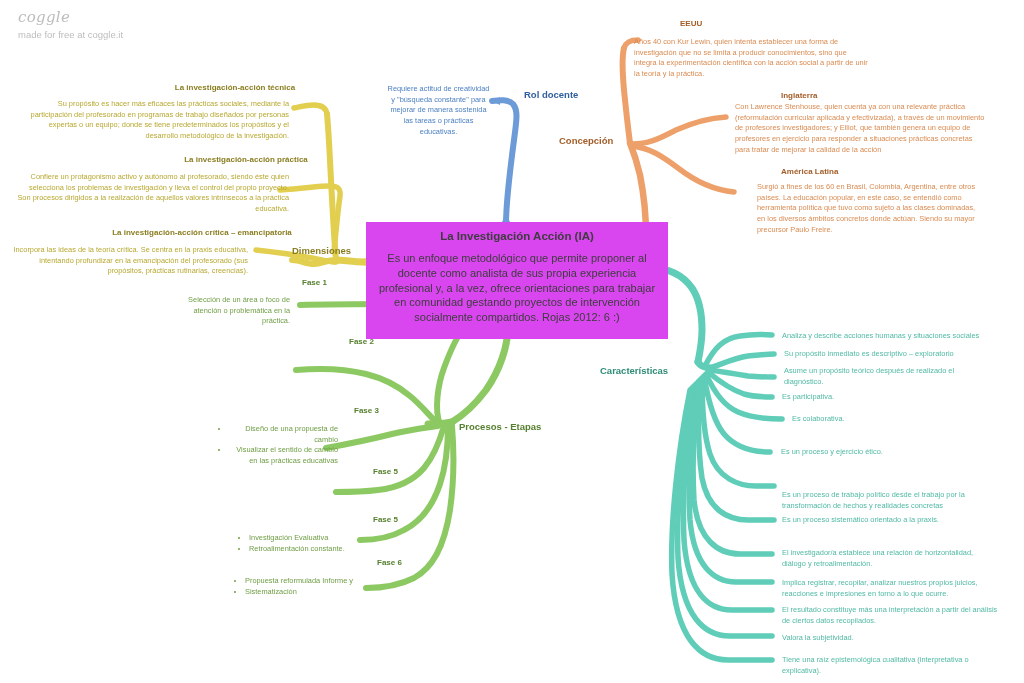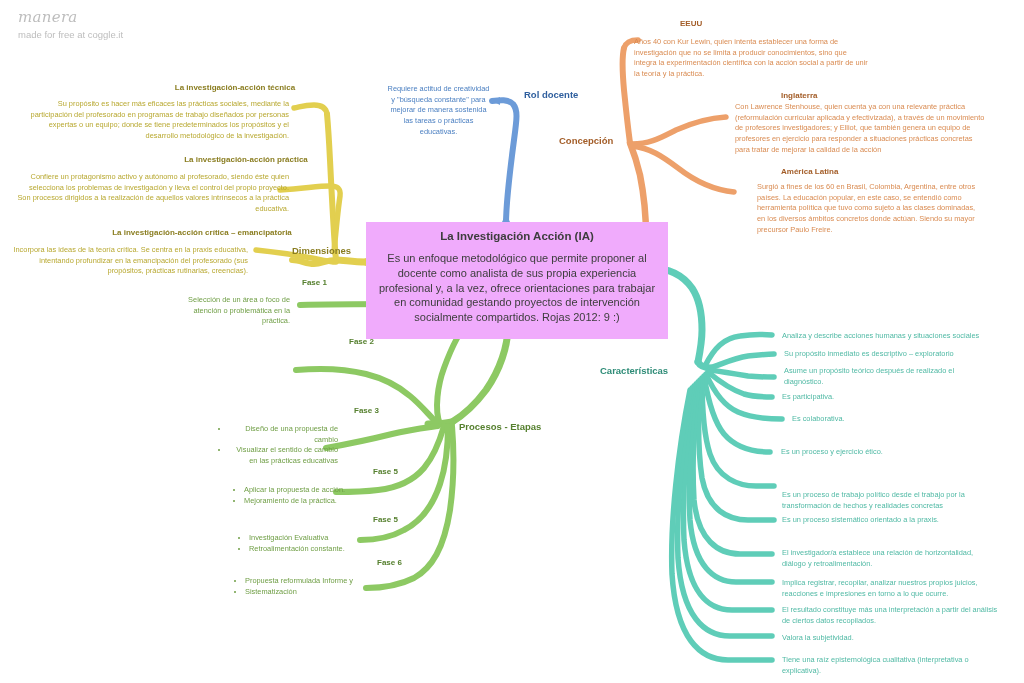--- a/index.html
+++ b/index.html
@@ -41,21 +41,21 @@
     font-size: 9.5px;
     color: #bdbdbd;
     margin-top: 3px;
   }
   .center-node {
     position: absolute;
     left: 366px;
     top: 222px;
     width: 284px;
     height: 104px;
-    background: #f0abfc;
+    background: #d946ef;
     color: #3a3a3a;
     padding: 7px 9px 6px 9px;
     text-align: center;
   }
   .center-title {
     font-size: 11.5px;
     font-weight: bold;
     color: #3d3d3d;
     line-height: 1.3;
     margin-bottom: 7px;
@@ -171,27 +171,27 @@
       <path d="M700,380 C 698,414 698,452 702,478 C 708,510 728,520 748,520 C 760,520 768,520 774,520" stroke="#5fcdb8" stroke-width="5.5"></path>
       <path d="M698,382 C 694,420 692,466 694,500 C 698,540 718,554 740,554 C 756,554 766,554 772,554" stroke="#5fcdb8" stroke-width="5.5"></path>
       <path d="M696,384 C 690,428 688,482 690,520 C 694,566 714,582 736,582 C 754,582 766,582 772,582" stroke="#5fcdb8" stroke-width="5.5"></path>
       <path d="M694,386 C 686,436 682,496 684,540 C 688,592 708,610 732,610 C 752,610 766,610 772,610" stroke="#5fcdb8" stroke-width="5.5"></path>
       <path d="M692,388 C 682,444 676,510 678,558 C 682,616 704,636 730,636 C 750,636 766,636 772,636" stroke="#5fcdb8" stroke-width="5.5"></path>
       <path d="M690,390 C 678,450 670,522 672,574 C 676,638 700,660 728,660 C 750,660 766,660 772,660" stroke="#5fcdb8" stroke-width="5.5"></path>
     </g>
   </svg>
 
   <div class="brand">
-    <div class="brand-name">manera</div>
+    <div class="brand-name">coggle</div>
     <div class="brand-sub">made for free at coggle.it</div>
   </div>
 
   <div class="center-node">
     <div class="center-title">La Investigación Acción (IA)</div>
-    <div class="center-body">Es un enfoque metodológico que permite proponer al docente como analista de sus propia experiencia profesional y, a la vez, ofrece orientaciones para trabajar en comunidad gestando proyectos de intervención socialmente compartidos. Rojas 2012: 9 :)</div>
+    <div class="center-body">Es un enfoque metodológico que permite proponer al docente como analista de sus propia experiencia profesional y, a la vez, ofrece orientaciones para trabajar en comunidad gestando proyectos de intervención socialmente compartidos. Rojas 2012: 6 :)</div>
   </div>
 
   <div class="branch-label c-yellow-h" style="left:292px; top:245px;">Dimensiones</div>
   <div class="branch-label c-blue-h" style="left:524px; top:89px;">Rol docente</div>
   <div class="branch-label c-orange-h" style="left:559px; top:135px;">Concepción</div>
   <div class="branch-label c-green-h" style="left:459px; top:421px;">Procesos - Etapas</div>
   <div class="branch-label c-teal-h" style="left:600px; top:365px;">Características</div>
 
   <div class="hdr c-yellow-h ta-c" style="left:89px; top:83px; width:200px;">La investigación-acción técnica</div>
   <div class="txt c-yellow ta-r" style="left:29px; top:99px; width:260px;">Su propósito es hacer más eficaces las prácticas sociales, mediante la participación del profesorado en programas de trabajo diseñados por personas expertas o un equipo; donde se tiene predeterminados los propósitos y el desarrollo metodológico de la investigación.</div>
@@ -220,26 +220,20 @@
 
   <div class="hdr c-green-h ta-l" style="left:308px; top:406px;">Fase 3</div>
   <div class="txt c-green ta-l" style="left:218px; top:424px; width:120px;text-align:right;">
     <ul>
         <li>Diseño de una propuesta de cambio</li>
         <li>Visualizar el sentido de cambio en las prácticas educativas</li>
       </ul>
   </div>
 
   <div class="hdr c-green-h ta-l" style="left:327px; top:467px;">Fase 5</div>
-  <div class="txt c-green ta-l" style="left:233px; top:485px; width:140px;">
-    <ul>
-        <li>Aplicar la propuesta de acción.</li>
-        <li>Mejoramiento de la práctica.</li>
-      </ul>
-  </div>
 
   <div class="hdr c-green-h ta-l" style="left:327px; top:515px;">Fase 5</div>
   <div class="txt c-green ta-l" style="left:238px; top:533px; width:140px;">
     <ul>
         <li>Investigación Evaluativa</li>
         <li>Retroalimentación constante.</li>
       </ul>
   </div>
 
   <div class="hdr c-green-h ta-l" style="left:331px; top:558px;">Fase 6</div>

